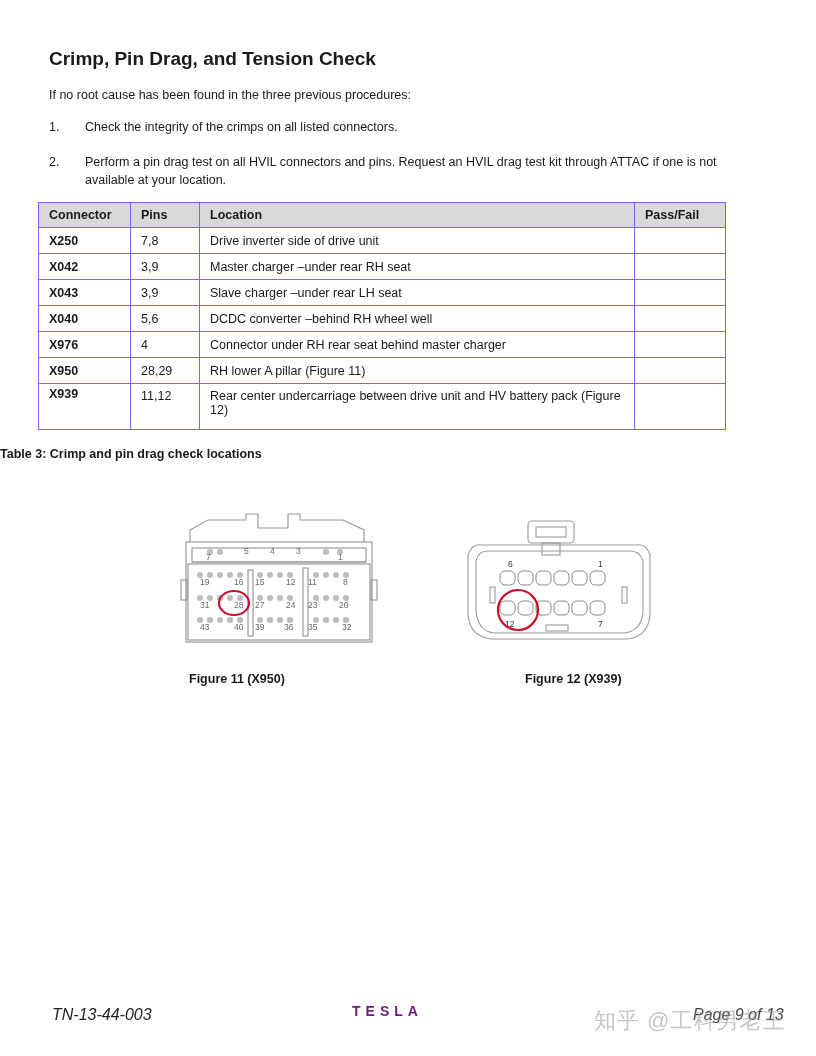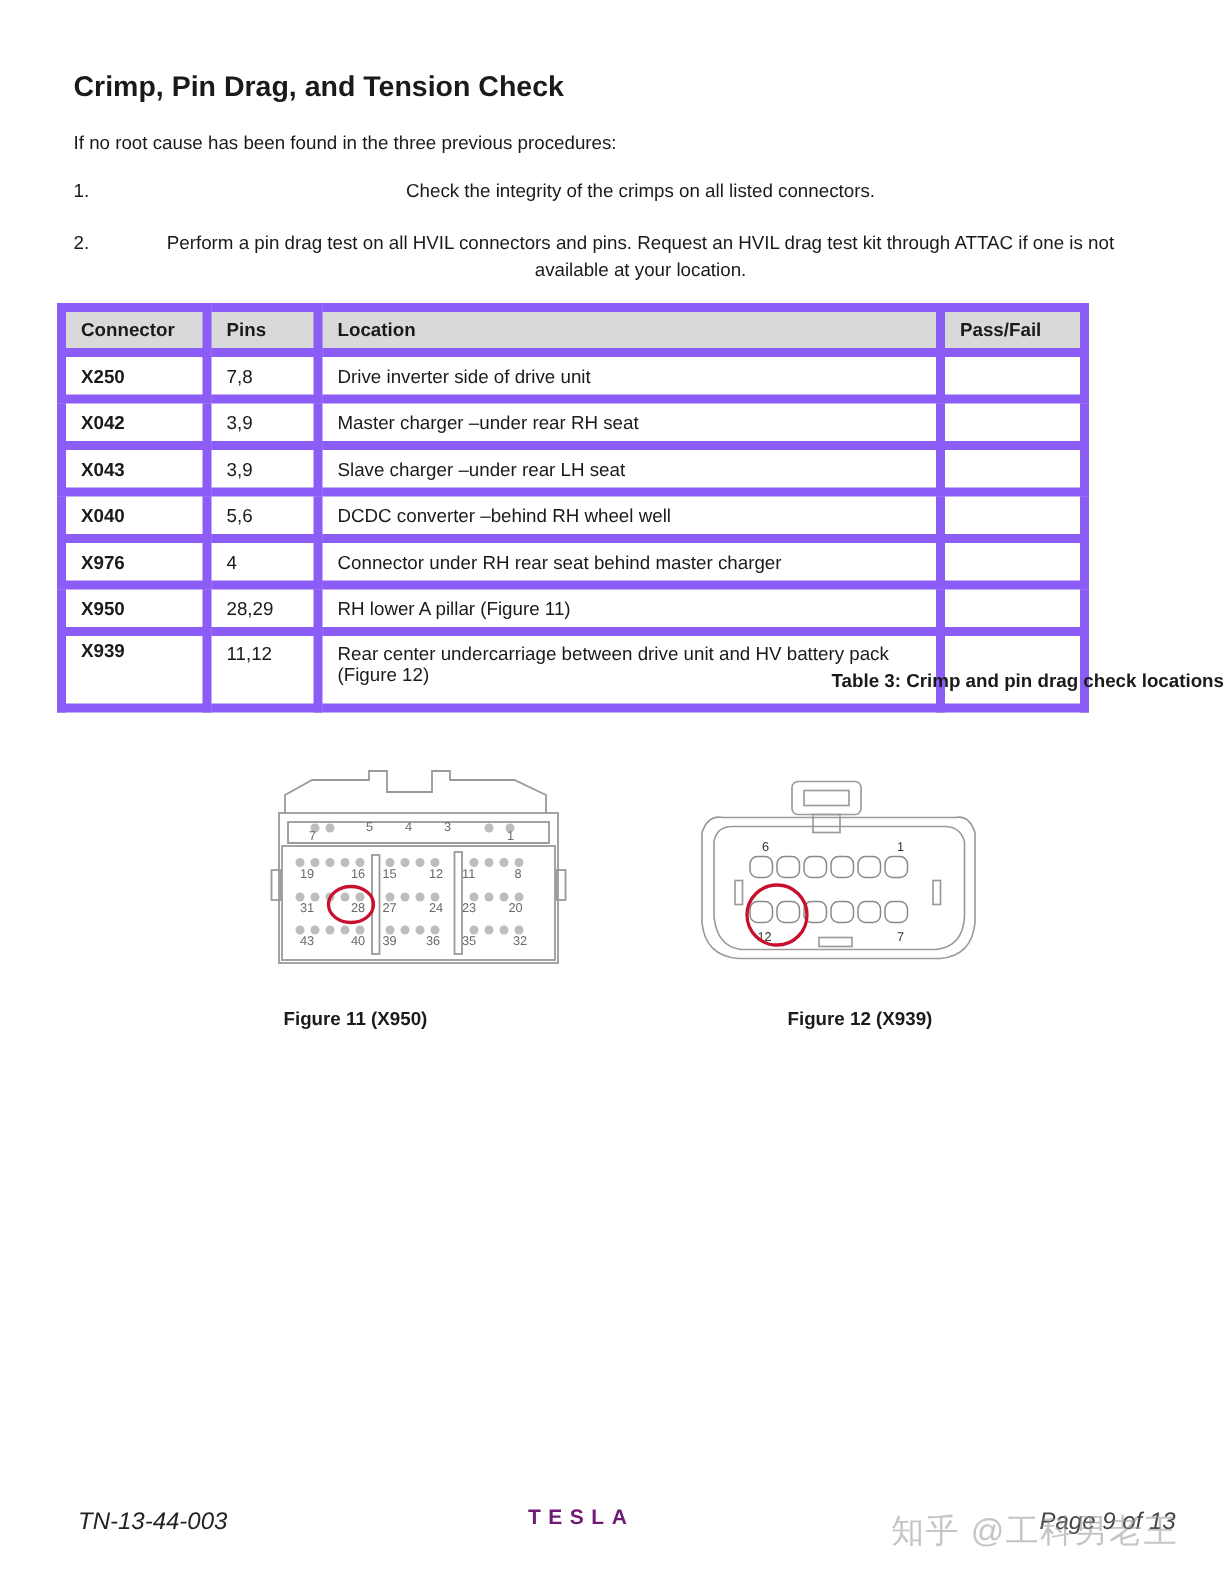--- a/index.html
+++ b/index.html
@@ -2,39 +2,39 @@
 <html><head>
 <meta charset="utf-8">
 <style>
   html, body { margin: 0; padding: 0; background: #ffffff; }
   body { width: 816px; height: 1056px; position: relative; overflow: hidden;
          font-family: "Liberation Sans", sans-serif; color: #1a1a1a; }
   .title { position: absolute; left: 49px; top: 48px; font-size: 19px; font-weight: bold; margin: 0; color: #1a1a1a; }
   .intro { position: absolute; left: 49px; top: 88px; font-size: 12.5px; }
   .step { position: absolute; left: 49px; font-size: 12.5px; line-height: 18px; width: 720px; }
   .step .num { position: absolute; left: 0; top: 0; }
-  .step .txt { margin-left: 36px; display: block; text-align: center; }
+  .step .txt { margin-left: 36px; display: block; }
   #step1 { top: 118px; }
   #step2 { top: 153px; }
 
   table.locs { position: absolute; left: 38px; top: 202px; width: 688px; border-collapse: collapse;
                font-size: 12.5px; }
-  table.locs th, table.locs td { border: 6px solid #8b5cf6; padding: 0 10px; text-align: left; vertical-align: middle; }
+  table.locs th, table.locs td { border: 1px solid #8b5cf6; padding: 0 10px; text-align: left; vertical-align: middle; }
   table.locs th { background: #d9d9d9; font-weight: bold; height: 24px; }
   table.locs td { height: 25px; }
   table.locs td.conn { font-weight: bold; }
   table.locs td.conn, table.locs th.c-conn { width: 71px; }
   table.locs th.c-pins { width: 48px; margin-left: 30px; }
   table.locs th.c-pf { width: 70px; }
   table.locs tr.tall td { height: 40px; vertical-align: top; padding-top: 5px; line-height: 14px; }
   table.locs tr.tall td.conn { padding-top: 3px; }
   table.locs tr.tall td.loc { padding-top: 5px; }
 
   .caption { position: absolute; font-weight: bold; font-size: 12.5px; }
-  #table-caption { left: 0; width: 816px; text-align: right; top: 447px; }
+  #table-caption { left: 0; width: 816px; text-align: left; top: 447px; }
   #fig11-caption { left: 189px; top: 672px; }
   #fig12-caption { left: 525px; top: 672px; }
 
   .figure { position: absolute; }
   #fig11 { left: 178px; top: 512px; width: 204px; height: 136px; }
   #fig12 { left: 462px; top: 515px; width: 195px; height: 130px; }
 
   .footer-doc { position: absolute; left: 52px; top: 1006px; font-size: 16px; font-style: italic; color: #222; }
   .footer-logo { position: absolute; left: 352px; top: 1003px; font-size: 14px; font-weight: bold; letter-spacing: 5px; color: #701a75; }
   .footer-page { position: absolute; left: 693px; top: 1006px; font-size: 16px; font-style: italic; color: #444; text-align: center; }

